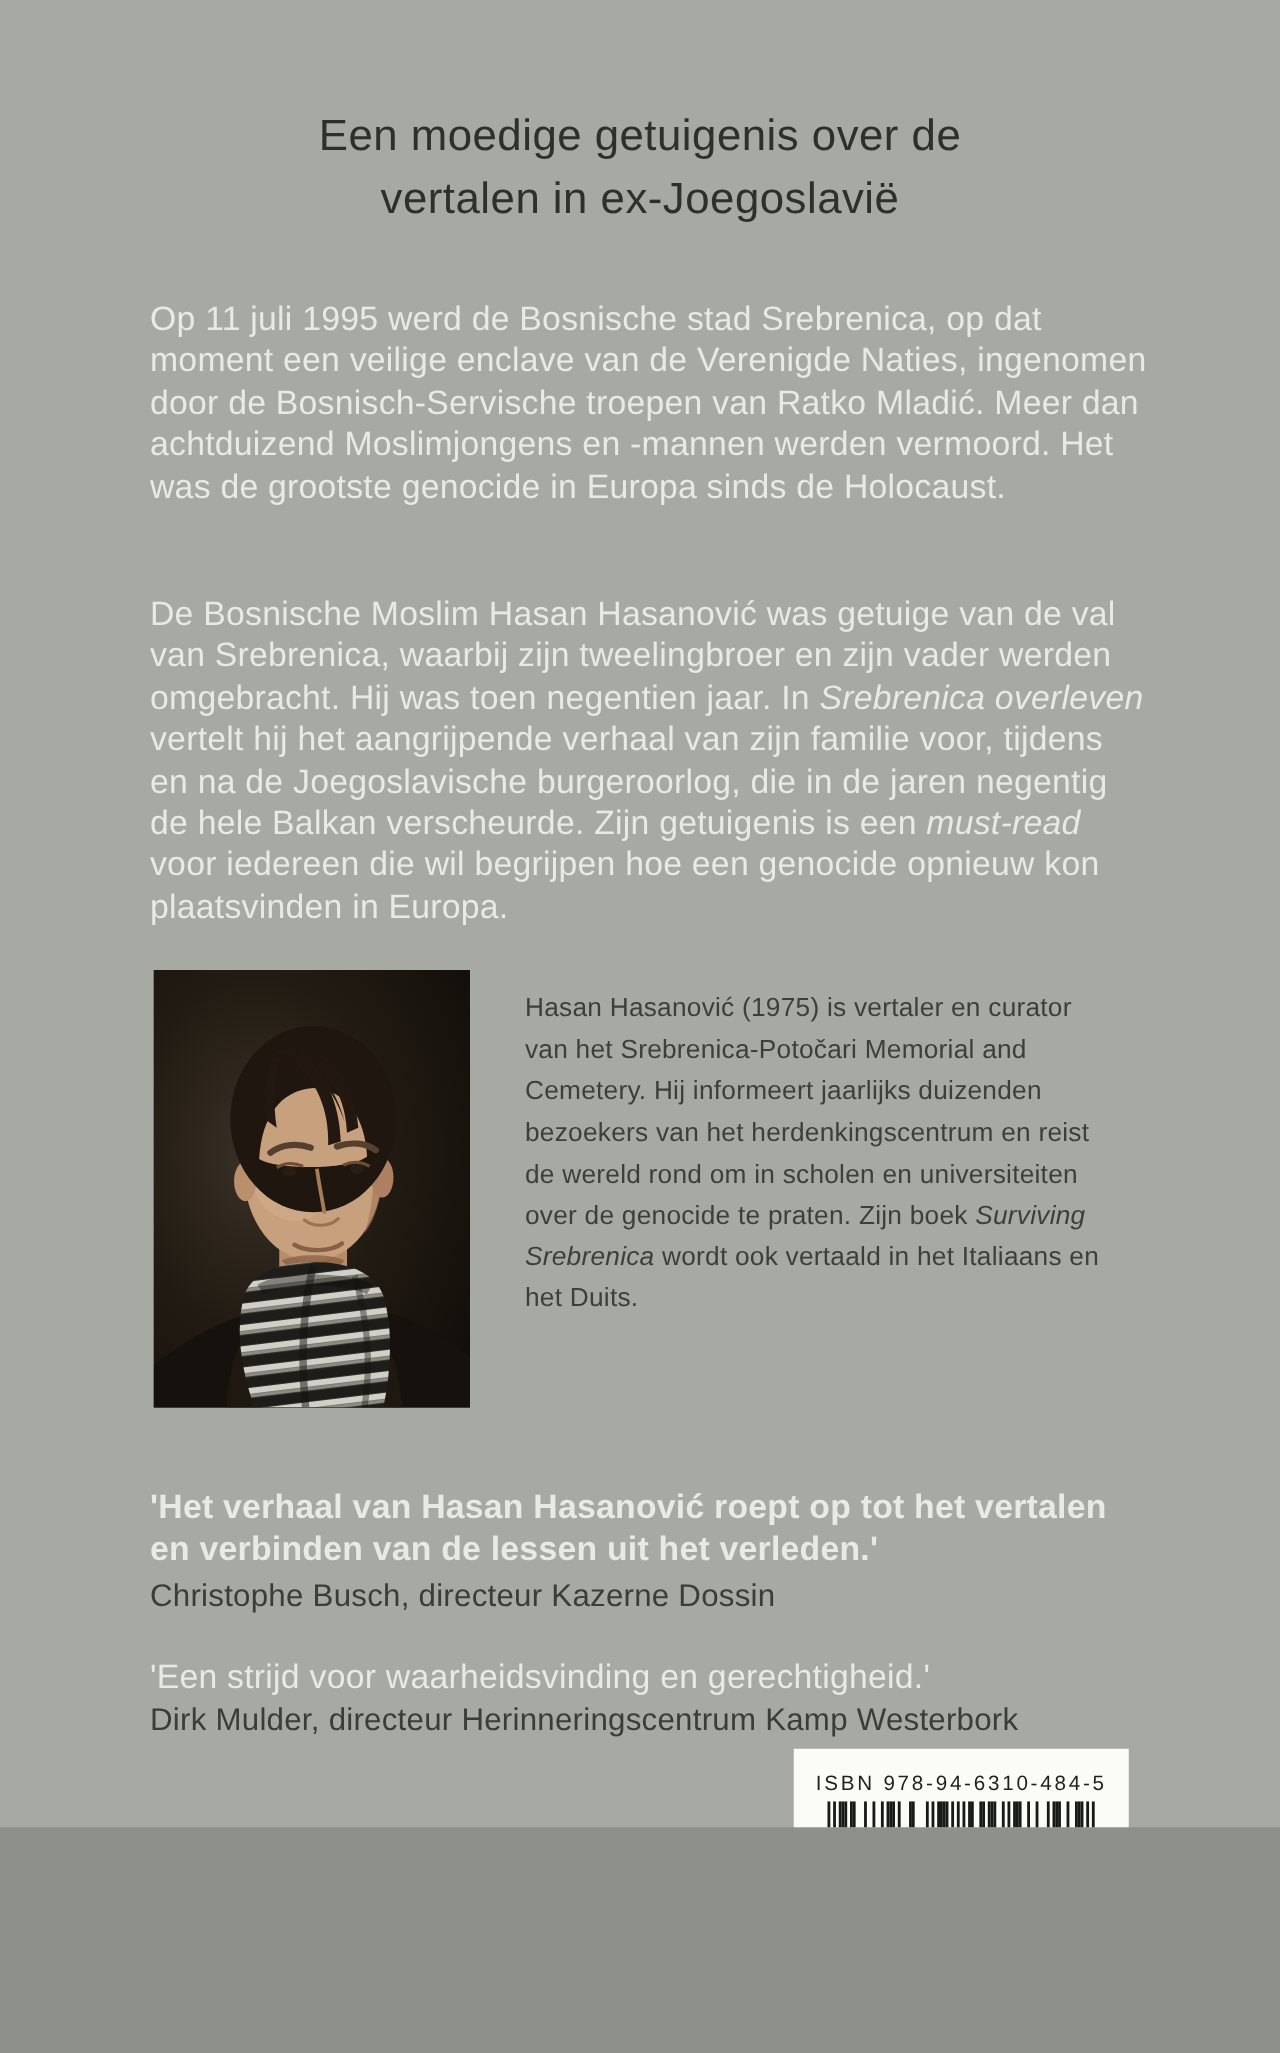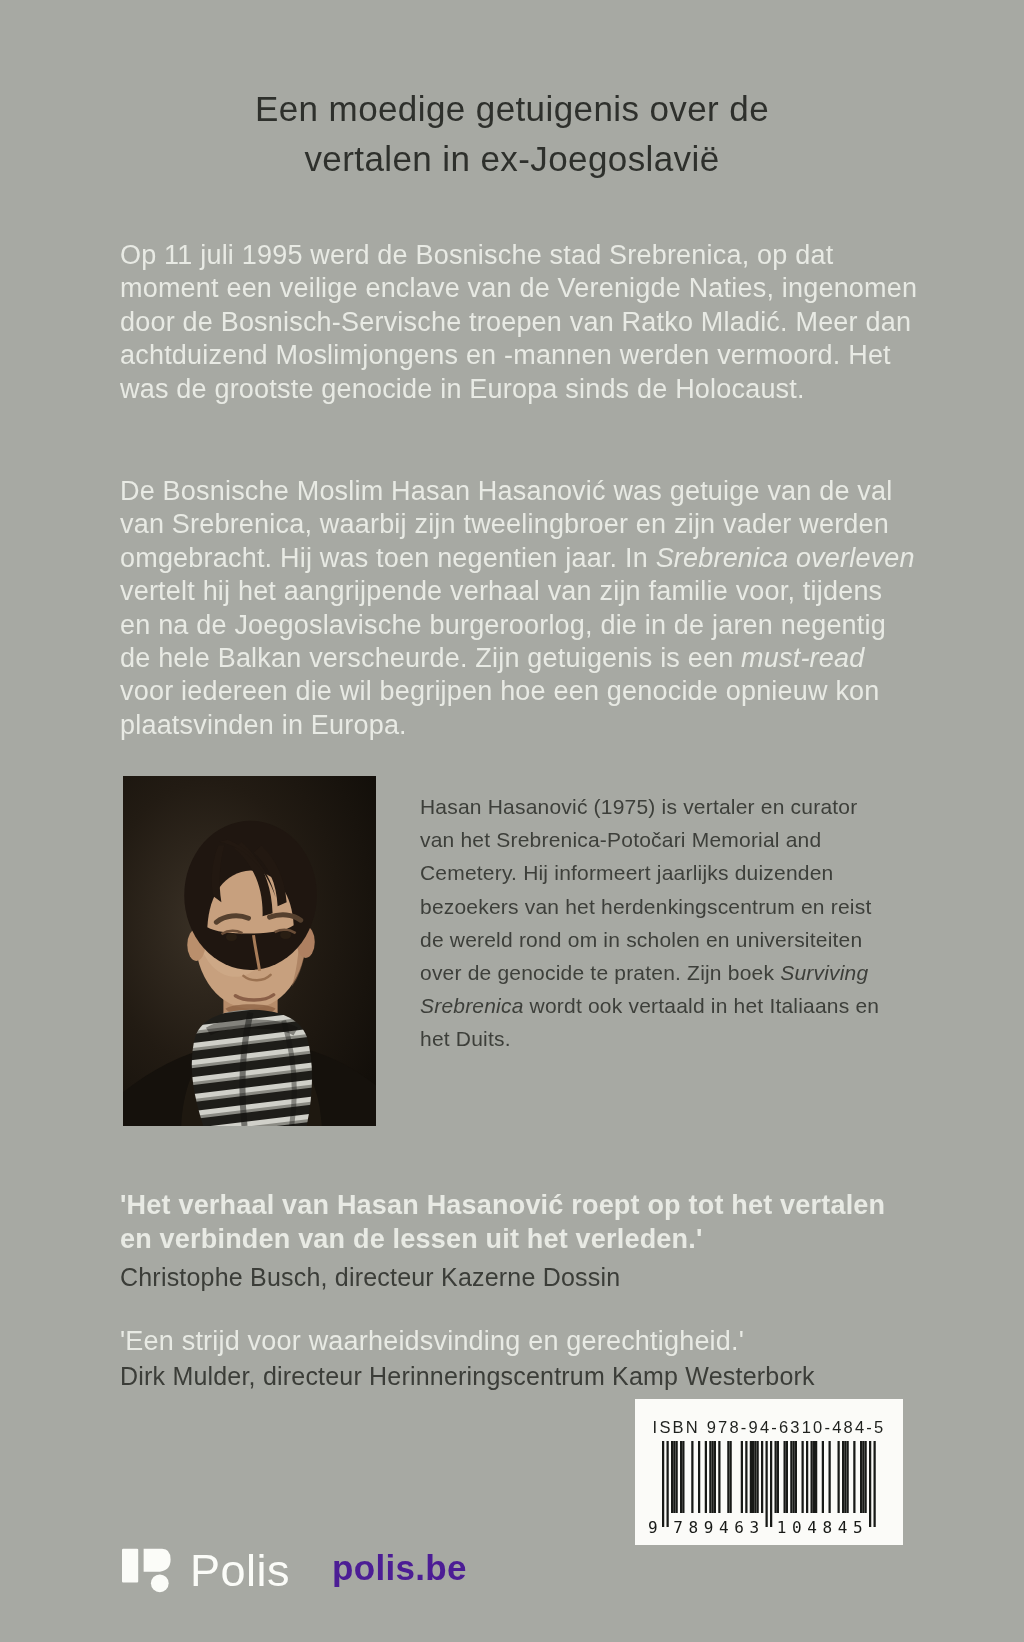--- a/index.html
+++ b/index.html
@@ -2,21 +2,21 @@
 <html><head>
 <meta charset="utf-8">
 <style>
   html,body{margin:0;padding:0;}
   body{
     font-family:"Liberation Sans", sans-serif;
     background:#8e908b;
   }
   .cover{
     position:relative;
-    width:1024px;height:1642px;
+    width:1024px;height:1462px;
     background:#a7a9a3;
     overflow:hidden;
   }
   
   .heading{
     position:absolute;top:84px;left:0;width:1024px;
     text-align:center;
     color:#2e302c;
     font-size:35px;line-height:50px;
     letter-spacing:0.4px;

